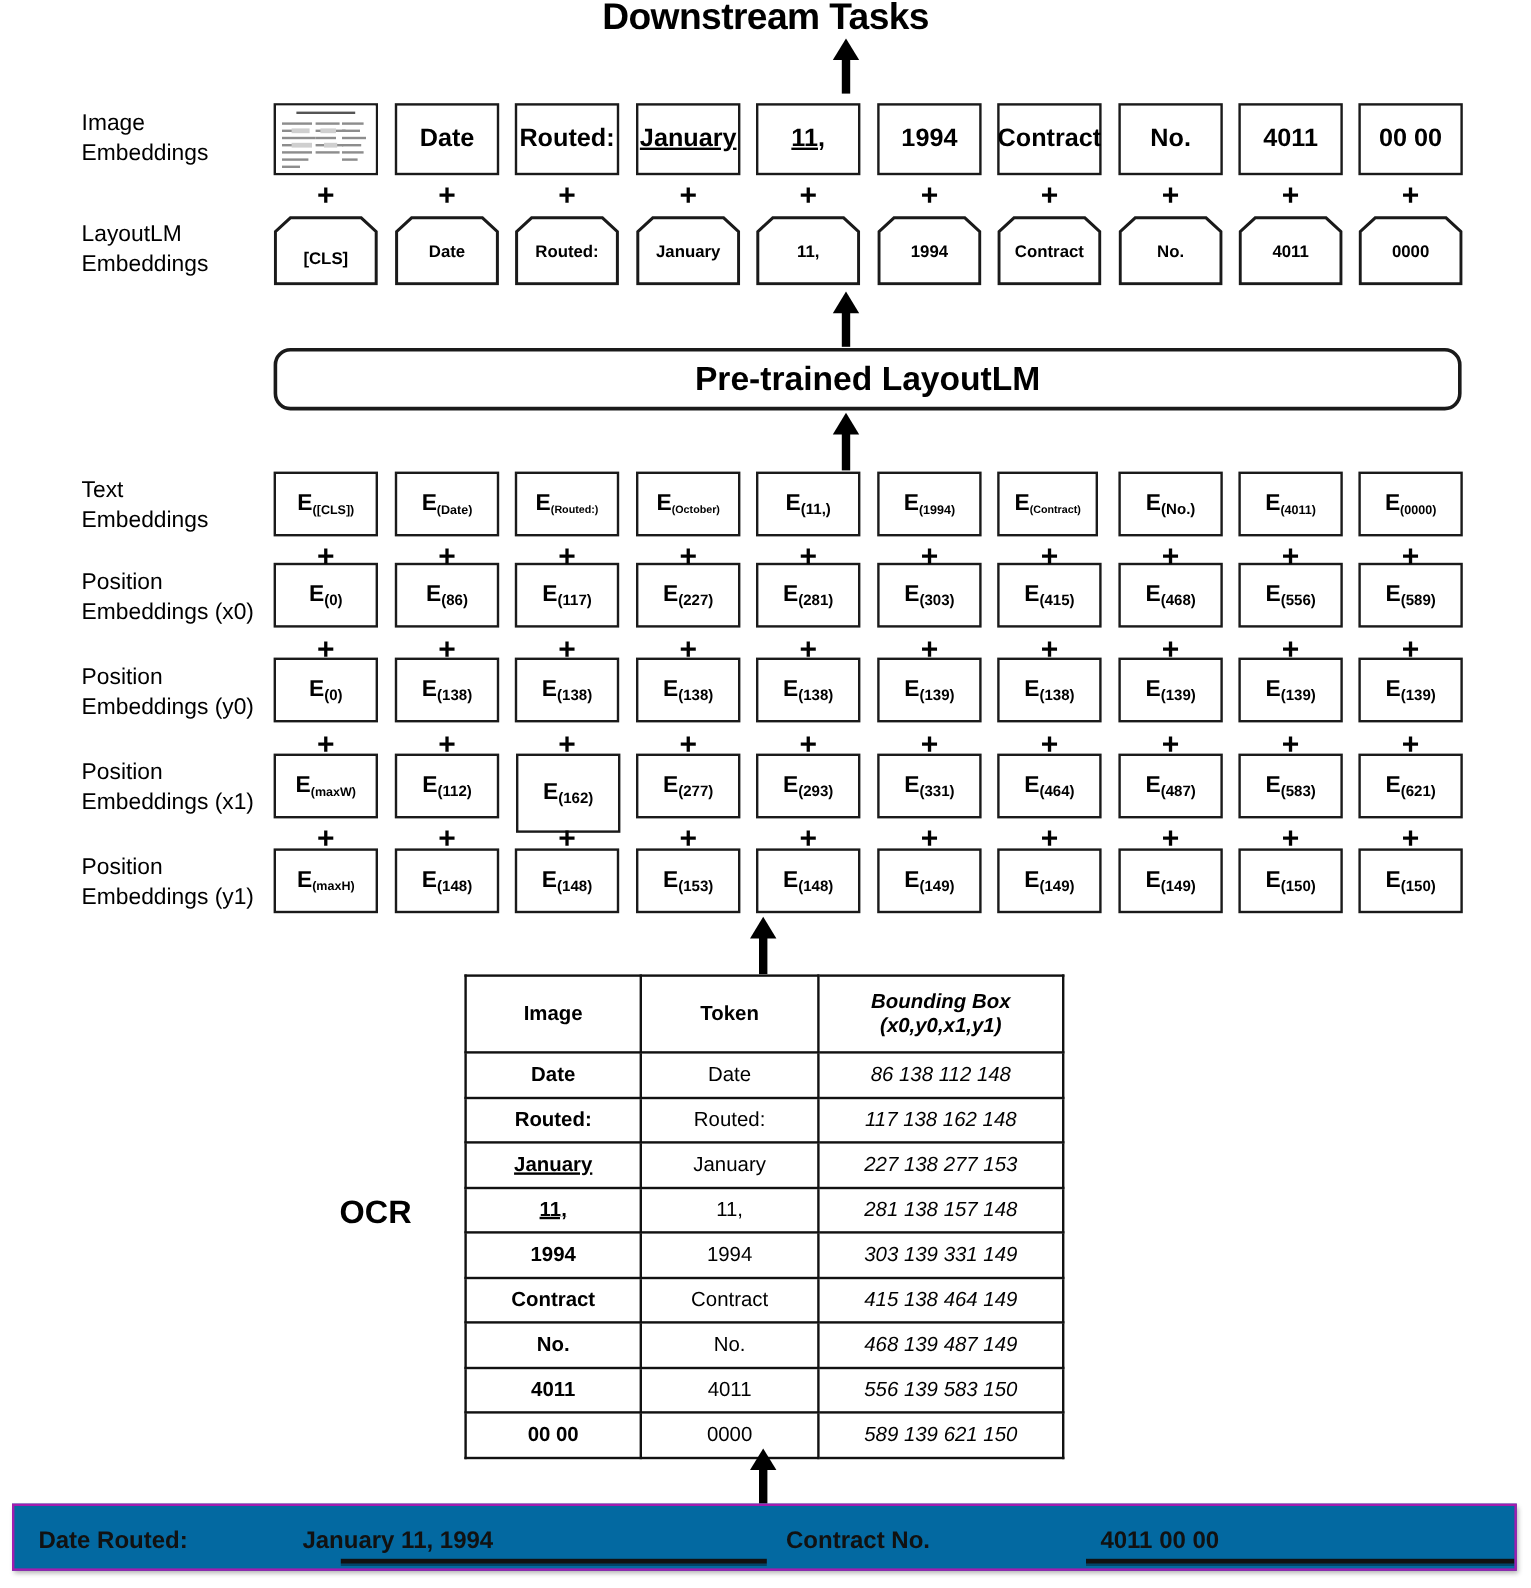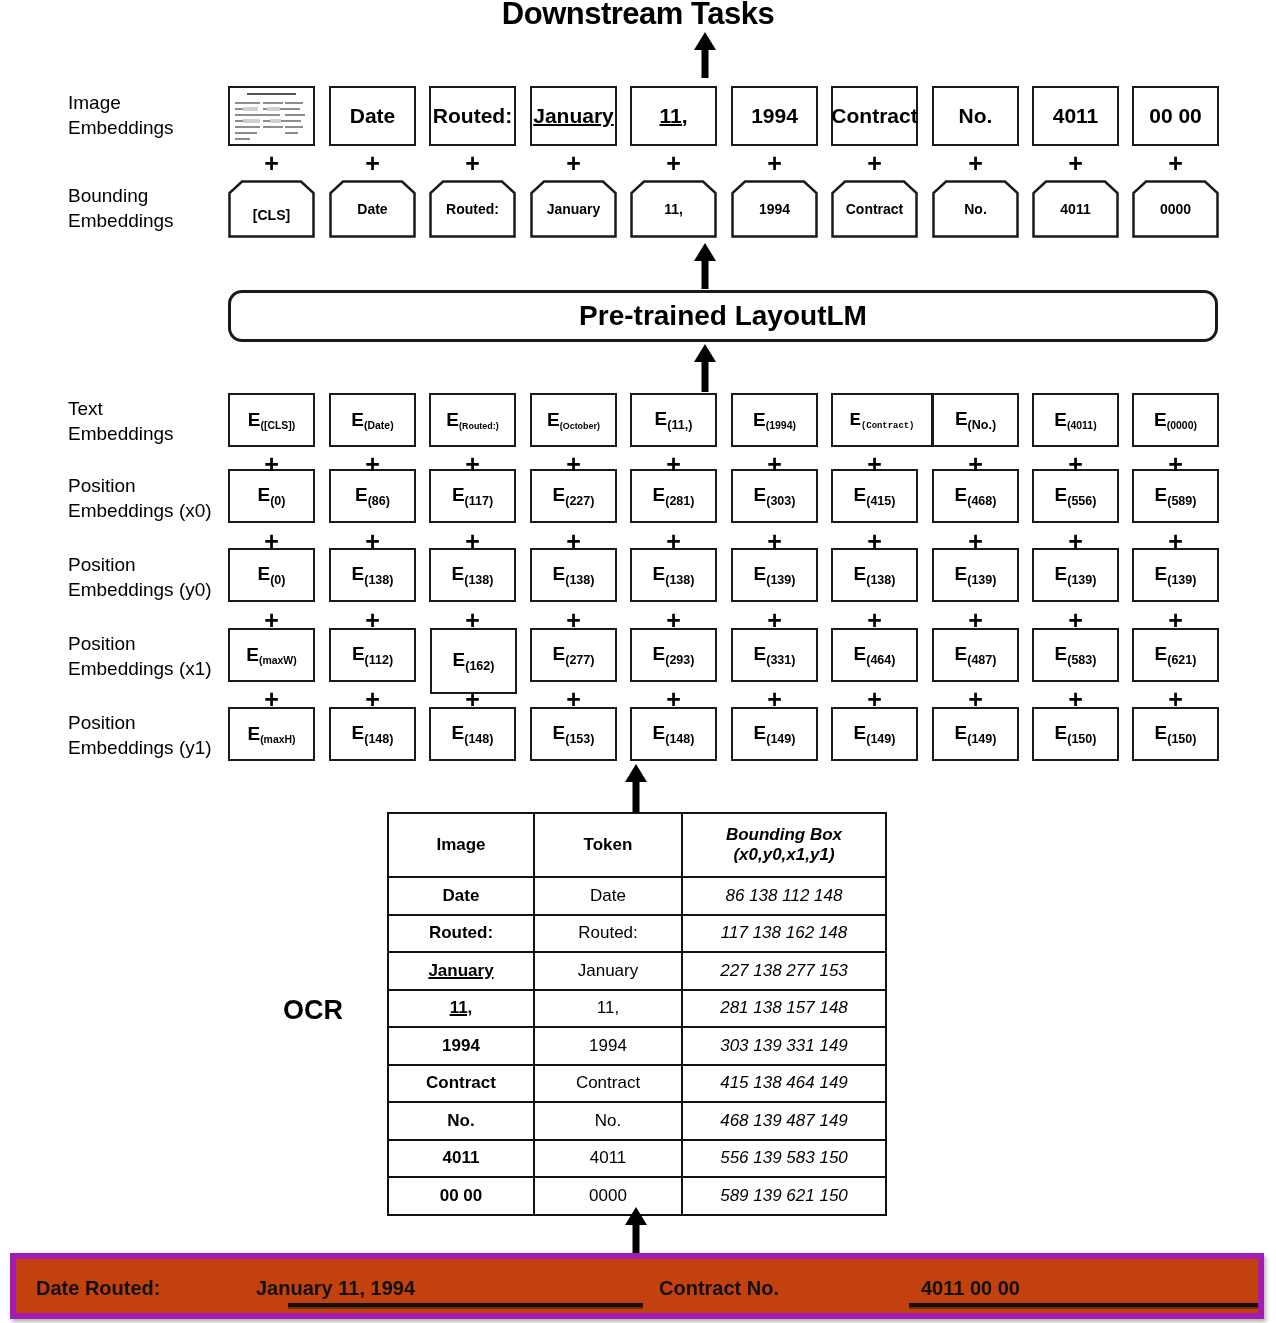--- a/index.html
+++ b/index.html
@@ -108,23 +108,23 @@
     height:37.5px;
   }
   #ocr-table th { font-weight:bold; height:64px; line-height:20px; }
   #ocr-table .c-img   { width:146px; font-weight:bold; }
   #ocr-table .c-tok   { width:148px; }
   #ocr-table .c-bbox  { width:204px;font-style:italic; }
   .ul { text-decoration:underline; text-decoration-thickness:2px; }
 
   
   #strip {
-    left:10px; top:1253px; width:1254px; height:66px;
-    background:#c2410c;
-    border:6px solid #a21caf;
+    left:10px; top:1253px; width:1254px; height:56px;
+    background:#0369a1;
+    border:2px solid #a21caf;
     box-shadow:2px 3px 4px rgba(0,0,0,0.30);
     overflow:hidden;
   }
   #strip .txt {
     position:absolute; font-weight:bold; color:#111;
     font-size:20px; white-space:nowrap;
   }
   #strip .rule {
     position:absolute; height:4px; background:#111;
   }
@@ -155,21 +155,21 @@
 <div class="arrow-up abs" style="left:692px; top:32px; width:26px; height:46px;">
   <div class="head"></div>
   <div class="shaft" style="top:16px; height:30px;"></div>
 </div>
 
 <div class="abs rowlabel" style="left:68px; top:90px;">
   <div>Image</div>
   <div>Embeddings</div>
 </div>
 <div class="abs rowlabel" style="left:68px; top:183px;">
-  <div>Bounding</div>
+  <div>LayoutLM</div>
   <div>Embeddings</div>
 </div>
 <div class="abs rowlabel" style="left:68px; top:396px;">
   <div>Text</div>
   <div>Embeddings</div>
 </div>
 <div class="abs rowlabel" style="left:68px; top:473px;">
   <div>Position</div>
   <div>Embeddings (x0)</div>
 </div>
@@ -371,21 +371,21 @@
       <span>Contract</span>
     </div>
     <div class="cell layout-emb abs" style="left:831px; top:180px; width:87px; height:58px;">
       <div class="chamfer">
         <svg width="87" height="58">
           <path d="M 14 1.5 L 73 1.5 L 85.5 13 L 85.5 56.5 L 1.5 56.5 L 1.5 13 Z" fill="#ffffff" stroke="#1a1a1a" stroke-width="2.5"></path>
         </svg>
         <span>Contract</span>
       </div>
     </div>
-    <div class="cell emb abs" style="left:831px; top:393px; width:102px; height:54px;font-family:Liberation Mono, monospace;">
+    <div class="cell emb abs" style="left:831px; top:393px; width:84px; height:54px;">
       <span class="elab xsmall"><b>E</b><span class="sub">(Contract)</span></span>
     </div>
     <div class="cell emb abs" style="left:831px; top:469px; width:87px; height:54px;">
       <span class="elab"><b>E</b><span class="sub">(415)</span></span>
     </div>
     <div class="cell emb abs" style="left:831px; top:548px; width:87px; height:54px;">
       <span class="elab"><b>E</b><span class="sub">(138)</span></span>
     </div>
     <div class="cell emb abs" style="left:831px; top:628px; width:87px; height:54px;">
       <span class="elab"><b>E</b><span class="sub">(464)</span></span>

